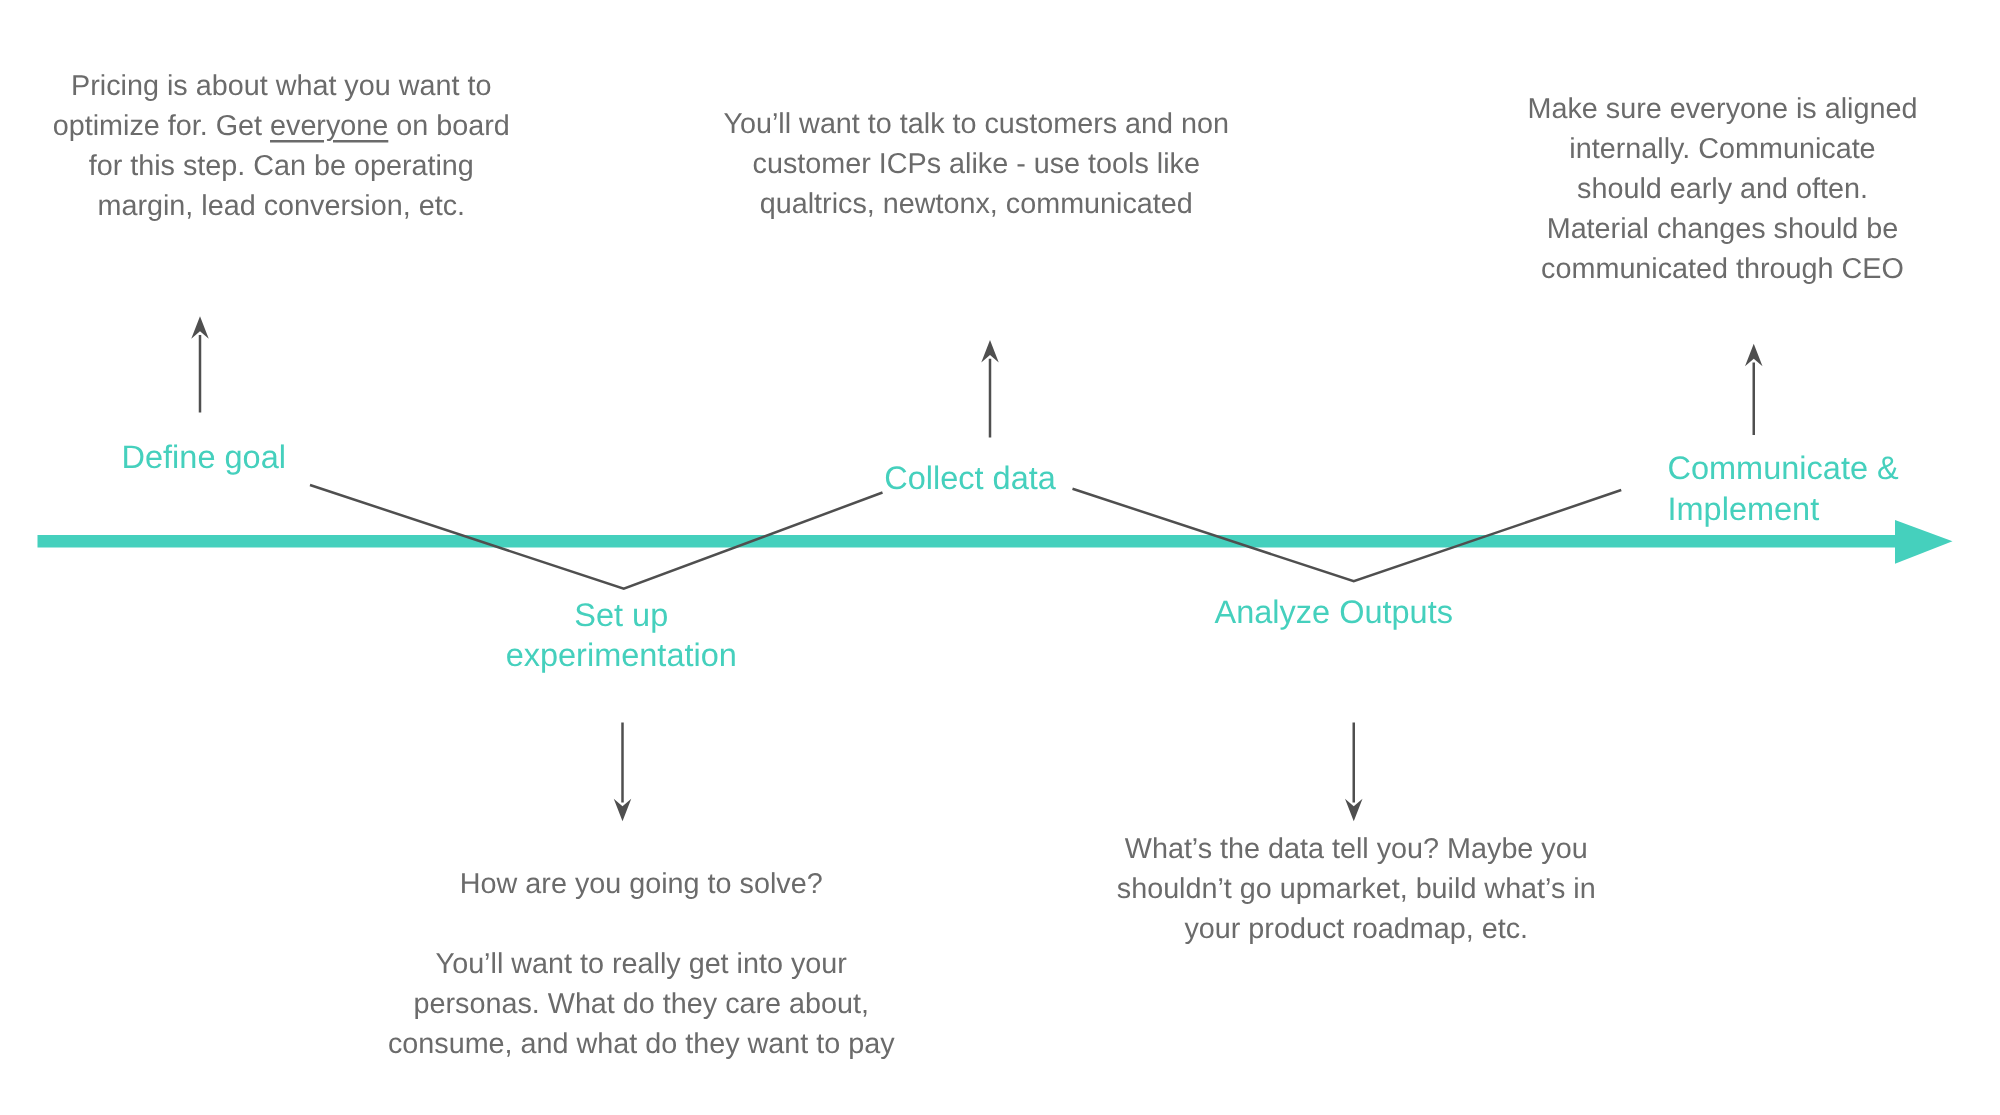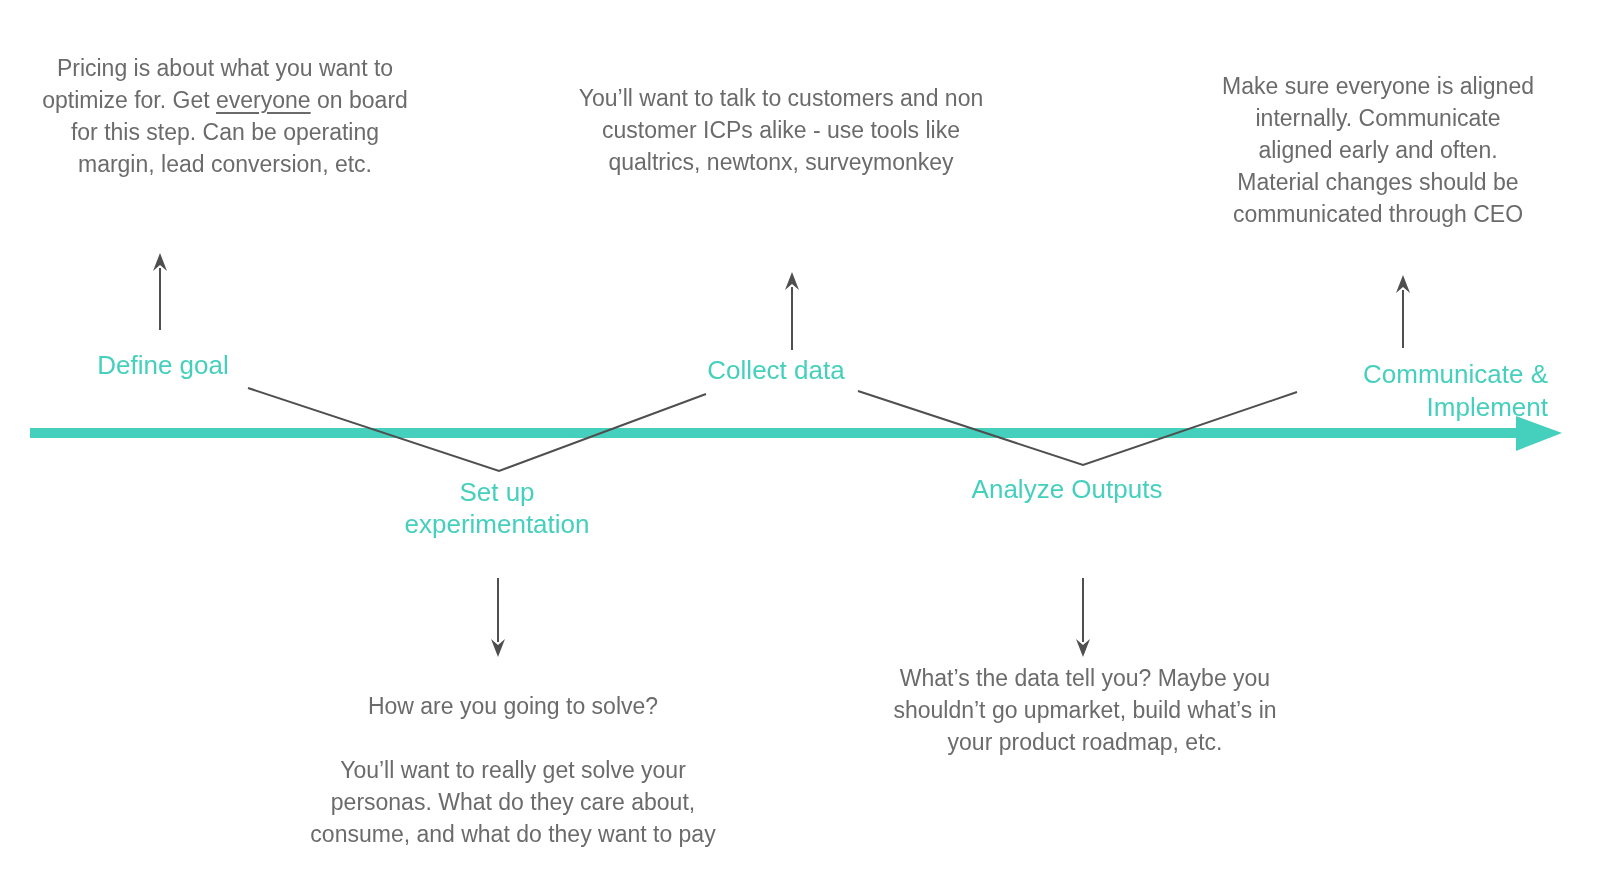--- a/index.html
+++ b/index.html
@@ -38,29 +38,29 @@
   .annotation .line{white-space:nowrap;}
   .line-gap{height:32px;}
   .u{text-decoration:underline;text-underline-offset:4px;}
   .step-label{
     position:absolute;
     color:var(--accent);
     font-size:26px;
     line-height:32px;
     text-align:center;
   }
-  .step-label.left-align{text-align:right;}
+  .step-label.left-align{text-align:left;margin-left:16px;}
   
   .annotation.tl{left:8px;top:52px;width:434px;}
   .annotation.tm{left:535px;top:70px;width:492px;margin-top:12px;}
   .annotation.tr{left:1178px;top:70px;width:400px;}
   .annotation.bl{left:278px;top:662px;width:470px;margin-top:28px;}
   .annotation.br{left:845px;top:662px;width:480px;}
   .step-define{left:58px;top:349px;width:210px;}
-  .step-collect{left:676px;top:354px;width:200px;}
+  .step-collect{left:676px;top:366px;width:200px;}
   .step-setup{left:377px;top:476px;width:240px;}
   .step-analyze{left:942px;top:473px;width:250px;}
   .step-communicate{left:1318px;top:358px;width:230px;line-height:33px;}
 </style>
 </head>
 <body>
 
 <div class="canvas">
 
   <svg class="lines-svg" viewBox="0 0 1600 892" aria-hidden="true">
@@ -102,35 +102,35 @@
   <div class="annotation tl">
     <div class="line">Pricing is about what you want to</div>
     <div class="line"><span>optimize for. Get </span><span class="u">everyone</span><span> on board</span></div>
     <div class="line">for this step. Can be operating</div>
     <div class="line">margin, lead conversion, etc.</div>
   </div>
 
   <div class="annotation tm">
     <div class="line">You’ll want to talk to customers and non</div>
     <div class="line">customer ICPs alike - use tools like</div>
-    <div class="line">qualtrics, newtonx, surveymonkey</div>
+    <div class="line">qualtrics, newtonx, communicated</div>
   </div>
 
   <div class="annotation tr">
     <div class="line">Make sure everyone is aligned</div>
     <div class="line">internally. Communicate</div>
-    <div class="line">aligned early and often.</div>
+    <div class="line">should early and often.</div>
     <div class="line">Material changes should be</div>
     <div class="line">communicated through CEO</div>
   </div>
 
   <div class="annotation bl">
     <div class="line">How are you going to solve?</div>
     <div class="line-gap"></div>
-    <div class="line">You’ll want to really get solve your</div>
+    <div class="line">You’ll want to really get into your</div>
     <div class="line">personas. What do they care about,</div>
     <div class="line">consume, and what do they want to pay</div>
   </div>
 
   <div class="annotation br">
     <div class="line">What’s the data tell you? Maybe you</div>
     <div class="line">shouldn’t go upmarket, build what’s in</div>
     <div class="line">your product roadmap, etc.</div>
   </div>
 

